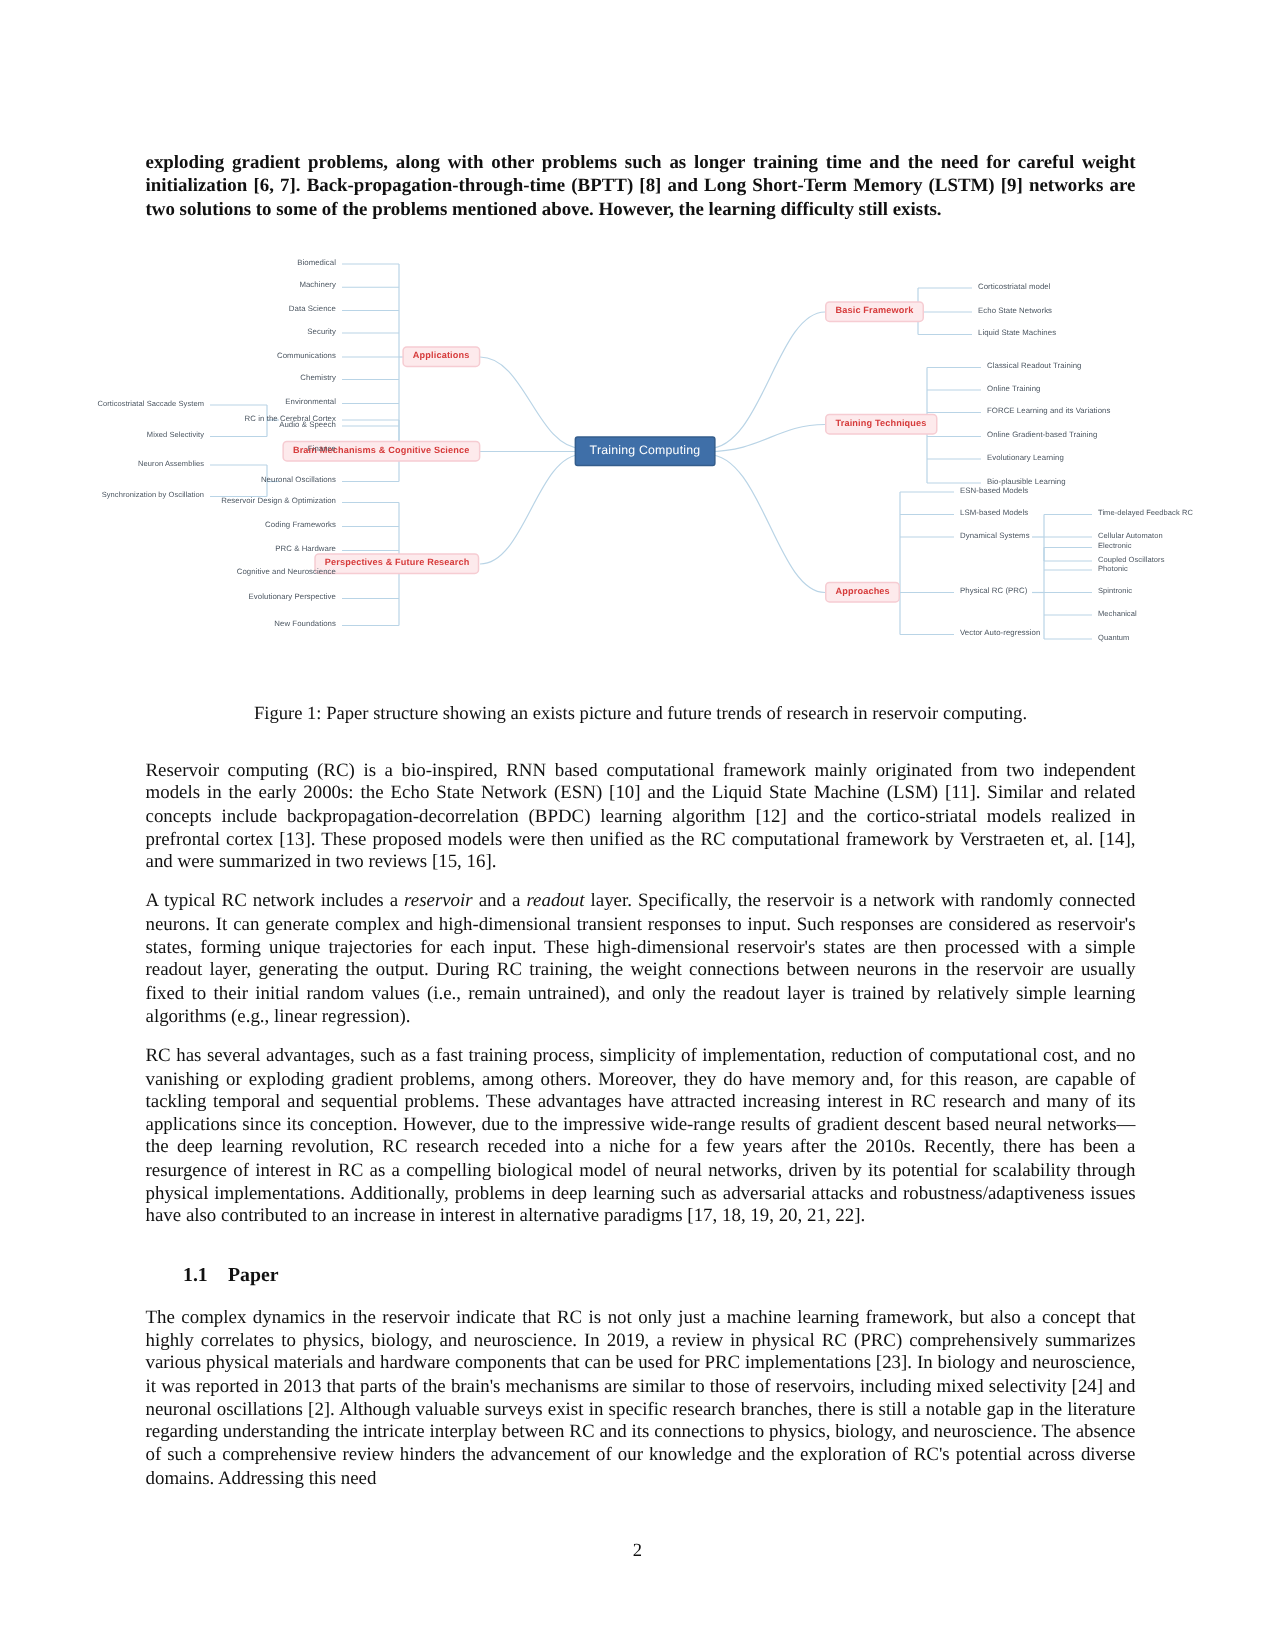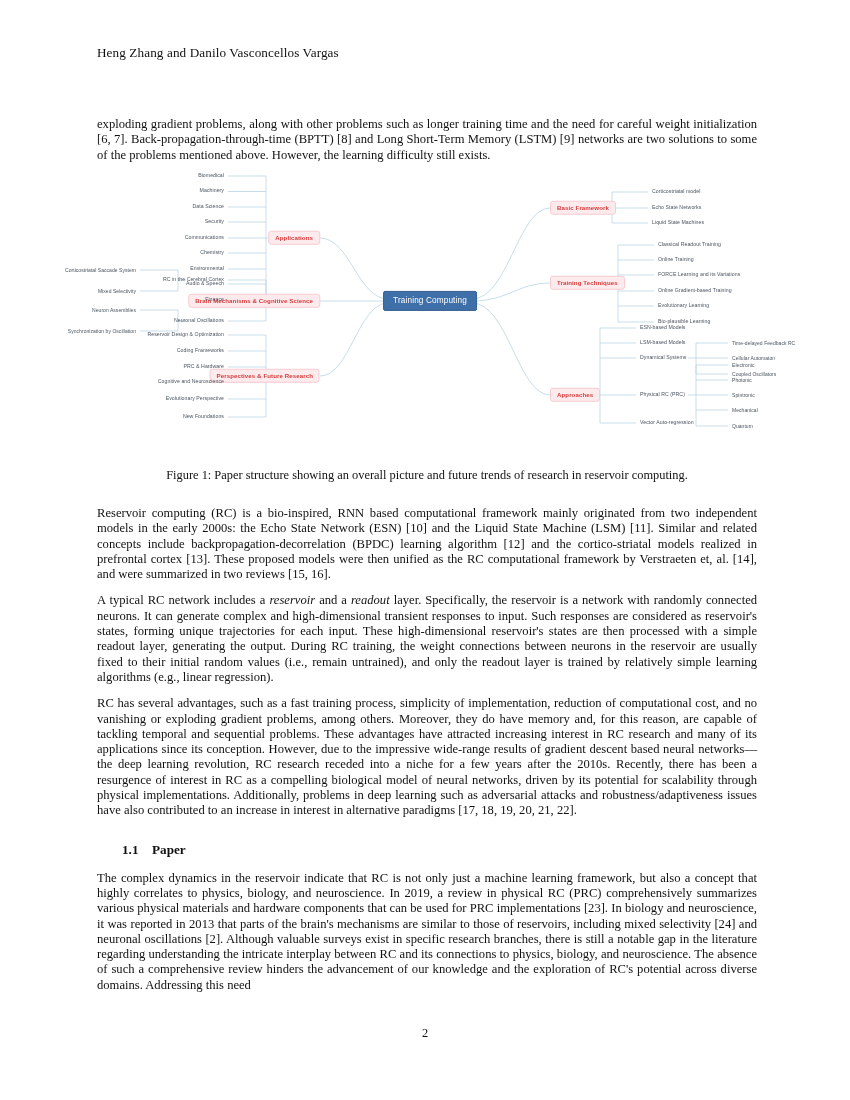--- a/index.html
+++ b/index.html
@@ -78,23 +78,22 @@
   }
   .lbl-r{transform:translateY(-50%);}
   .lbl-c{transform:translate(-50%,-50%);}
   .lbl-l{transform:translate(-100%,-50%);}
 </style>
 </head>
 <body>
 
 <div class="page">
 
-  <div class="runhead">Heng Zhang and Danilo Vasconcellos Vargas</div>
-
-  <div class="col" style="top:117px;">
+
+  <div class="col" style="top:101px;font-weight:bold;">
     <p class="body">exploding gradient problems, along with other problems such as longer training time and the need for careful weight initialization [6, 7]. Back-propagation-through-time (BPTT) [8] and Long Short-Term Memory (LSTM) [9] networks are two solutions to some of the problems mentioned above. However, the learning difficulty still exists.</p>
   </div>
 
   <div class="mindmap">
 
     <svg width="680" height="300" viewBox="0 0 680 300">
       <g fill="none" stroke="#b9d4e6" stroke-width="0.8">
 
         <path d="M300 139 C 270 139, 262 78, 232 78"></path>
         <path d="M300 141 L 232 141"></path>
@@ -232,21 +231,21 @@
     <div class="node n-l3 lbl-r" style="left:640px;top:198px;">Cellular Automaton</div>
     <div class="node n-l3 lbl-r" style="left:640px;top:214px;">Coupled Oscillators</div>
 
     <div class="node n-l3 lbl-r" style="left:640px;top:205px;">Electronic</div>
     <div class="node n-l3 lbl-r" style="left:640px;top:220px;">Photonic</div>
     <div class="node n-l3 lbl-r" style="left:640px;top:235px;">Spintronic</div>
     <div class="node n-l3 lbl-r" style="left:640px;top:250px;">Mechanical</div>
     <div class="node n-l3 lbl-r" style="left:640px;top:266px;">Quantum</div>
   </div>
 
-  <div class="fig-caption">Figure 1: Paper structure showing an overall picture and future trends of research in reservoir computing.</div>
+  <div class="fig-caption">Figure 1: Paper structure showing an exists picture and future trends of research in reservoir computing.</div>
 
   <div class="col" style="top:506px;">
     <p class="body">Reservoir computing (RC) is a bio-inspired, RNN based computational framework mainly originated from two independent models in the early 2000s: the Echo State Network (ESN) [10] and the Liquid State Machine (LSM) [11]. Similar and related concepts include backpropagation-decorrelation (BPDC) learning algorithm [12] and the cortico-striatal models realized in prefrontal cortex [13]. These proposed models were then unified as the RC computational framework by Verstraeten et, al. [14], and were summarized in two reviews [15, 16].</p>
 
     <p class="body"><span>A typical RC network includes a </span><i>reservoir</i><span> and a </span><i>readout</i><span> layer. Specifically, the reservoir is a network with randomly connected neurons. It can generate complex and high-dimensional transient responses to input.  Such responses are considered as reservoir's states, forming unique trajectories for each input. These high-dimensional reservoir's states are then processed with a simple readout layer, generating the output. During RC training, the weight connections between neurons in the reservoir are usually fixed to their initial random values (i.e., remain untrained), and only the readout layer is trained by relatively simple learning algorithms (e.g., linear regression).</span></p>
 
     <p class="body">RC has several advantages, such as a fast training process, simplicity of implementation, reduction of computational cost, and no vanishing or exploding gradient problems, among others. Moreover, they do have memory and, for this reason, are capable of tackling temporal and sequential problems. These advantages have attracted increasing interest in RC research and many of its applications since its conception. However, due to the impressive wide-range results of gradient descent based neural networks—the deep learning revolution, RC research receded into a niche for a few years after the 2010s.  Recently, there has been a resurgence of interest in RC as a compelling biological model of neural networks, driven by its potential for scalability through physical implementations. Additionally, problems in deep learning such as adversarial attacks and robustness/adaptiveness issues have also contributed to an increase in interest in alternative paradigms [17, 18, 19, 20, 21, 22].</p>
 
     <h2 class="sec" style="margin-top:23px;"><span class="num">1.1</span><span>Paper</span></h2>
 

